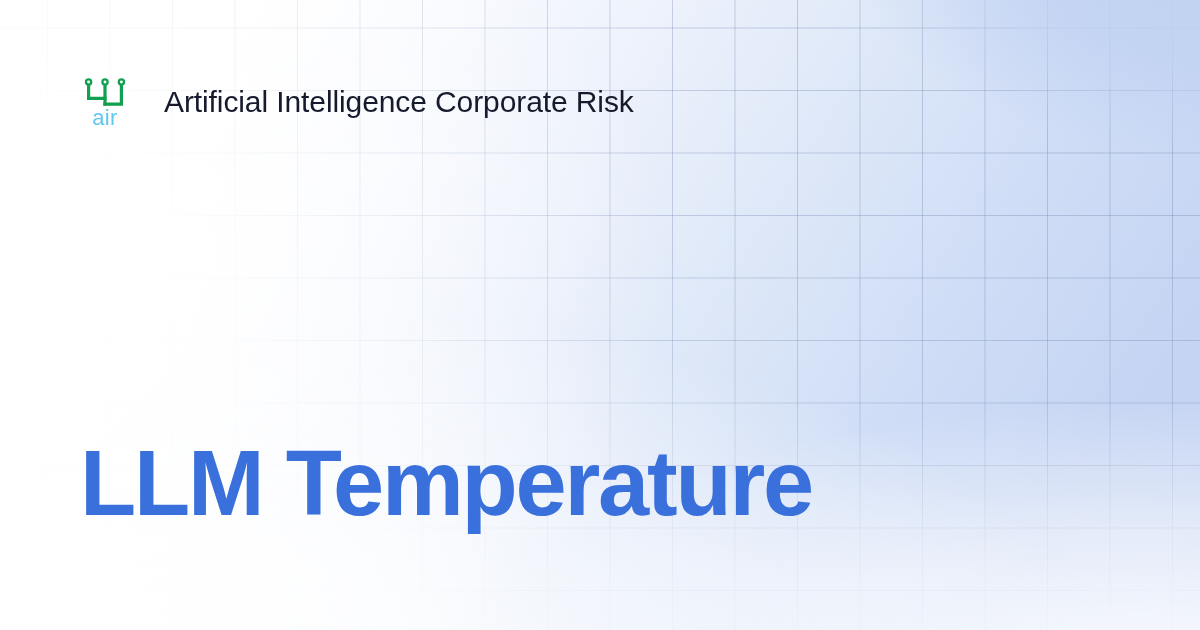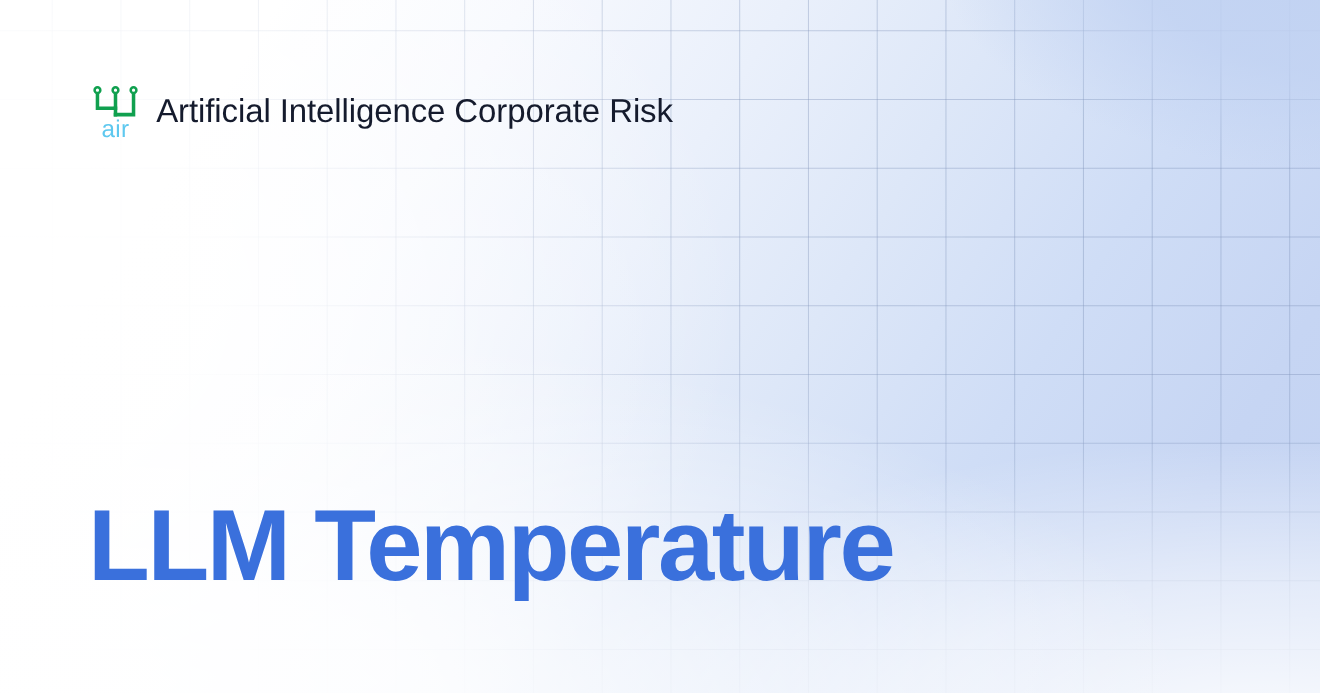--- a/index.html
+++ b/index.html
@@ -80,21 +80,21 @@
       radial-gradient(42% 40% at 104% -6%, rgba(193,210,242,1) 0%, rgba(193,210,242,0.80) 42%, rgba(193,210,242,0) 78%);
   }
 
   
   .brand {
     position: absolute;
     left: 82px;
     top: 76px;
     display: flex;
     align-items: center;
-    gap: 14px;
+    gap: 36px;
   }
 
   .logo-mark {
     width: 46px;
     height: 50px;
     display: block;
     flex: 0 0 auto;
   }
 
   .brand-title {
@@ -104,21 +104,21 @@
     color: #151b2d;
     white-space: nowrap;
     line-height: 1;
     margin-top: 2px;
   }
 
   
   .headline {
     position: absolute;
     left: 80px;
-    top: 448px;
+    top: 435px;
     width: 1040px;
     font-size: 92px;
     font-weight: 700;
     letter-spacing: -2.2px;
     line-height: 1.06;
     color: #3a70dc;
     white-space: nowrap;
   }
 </style>
 </head>

